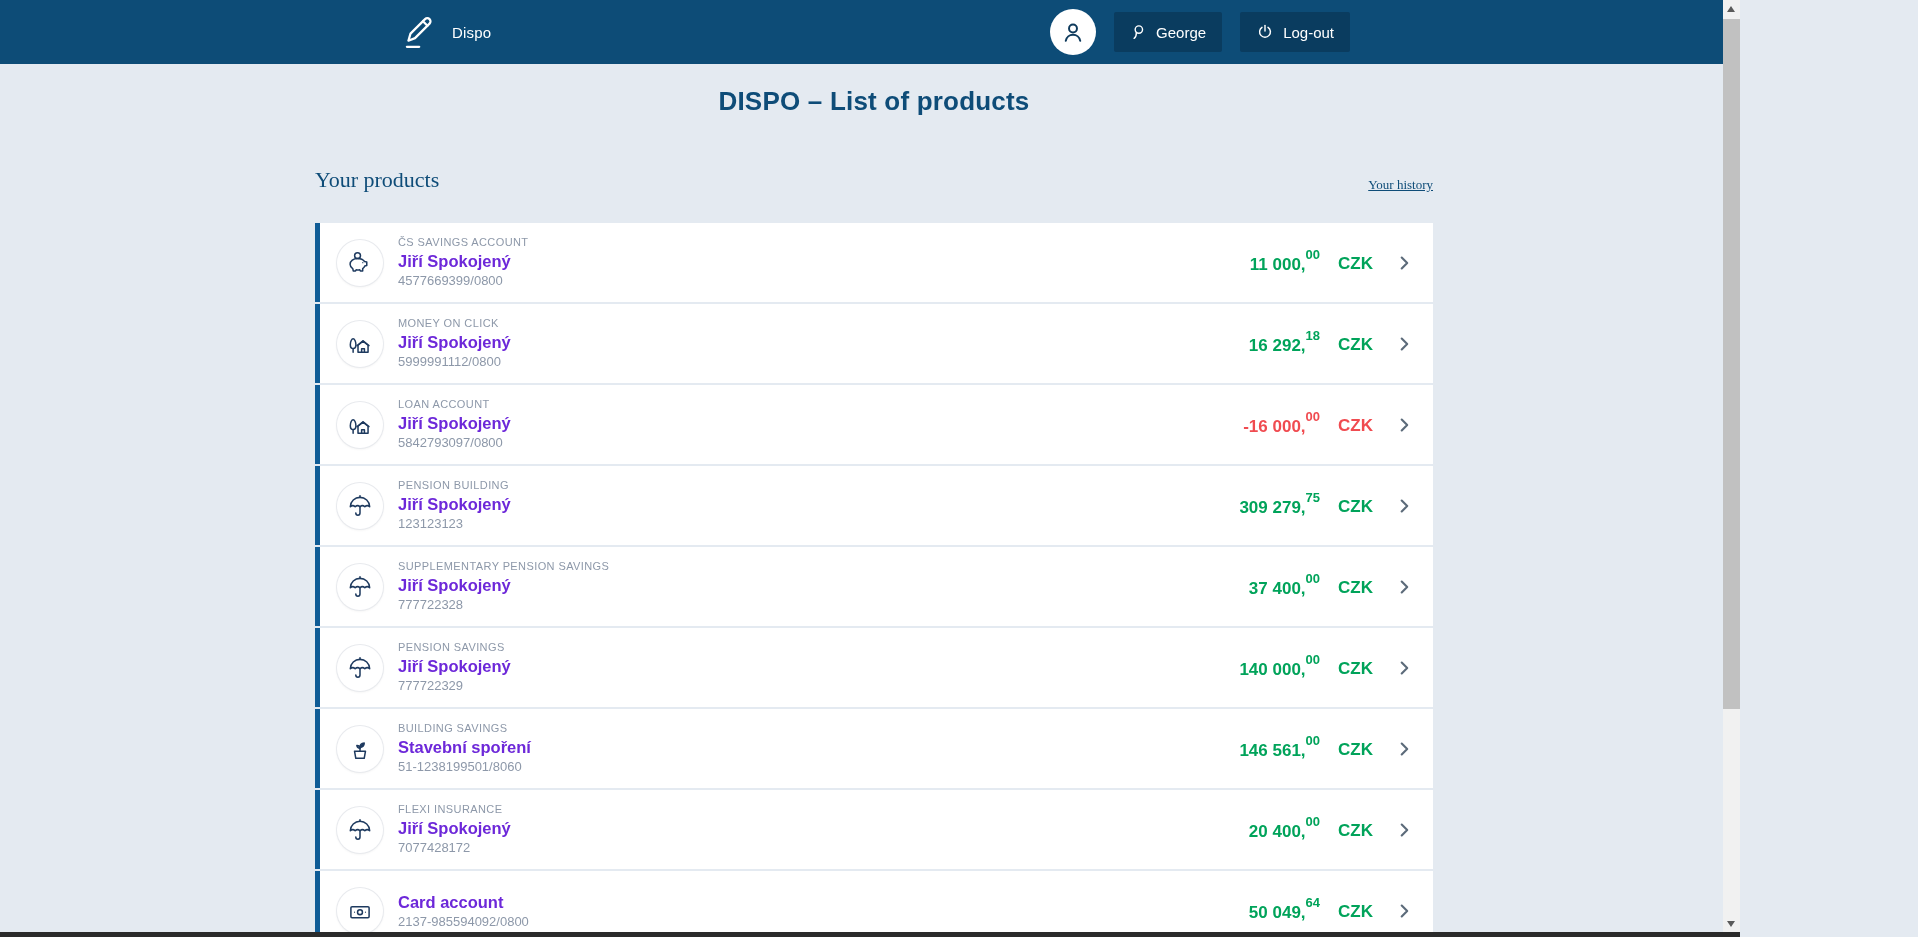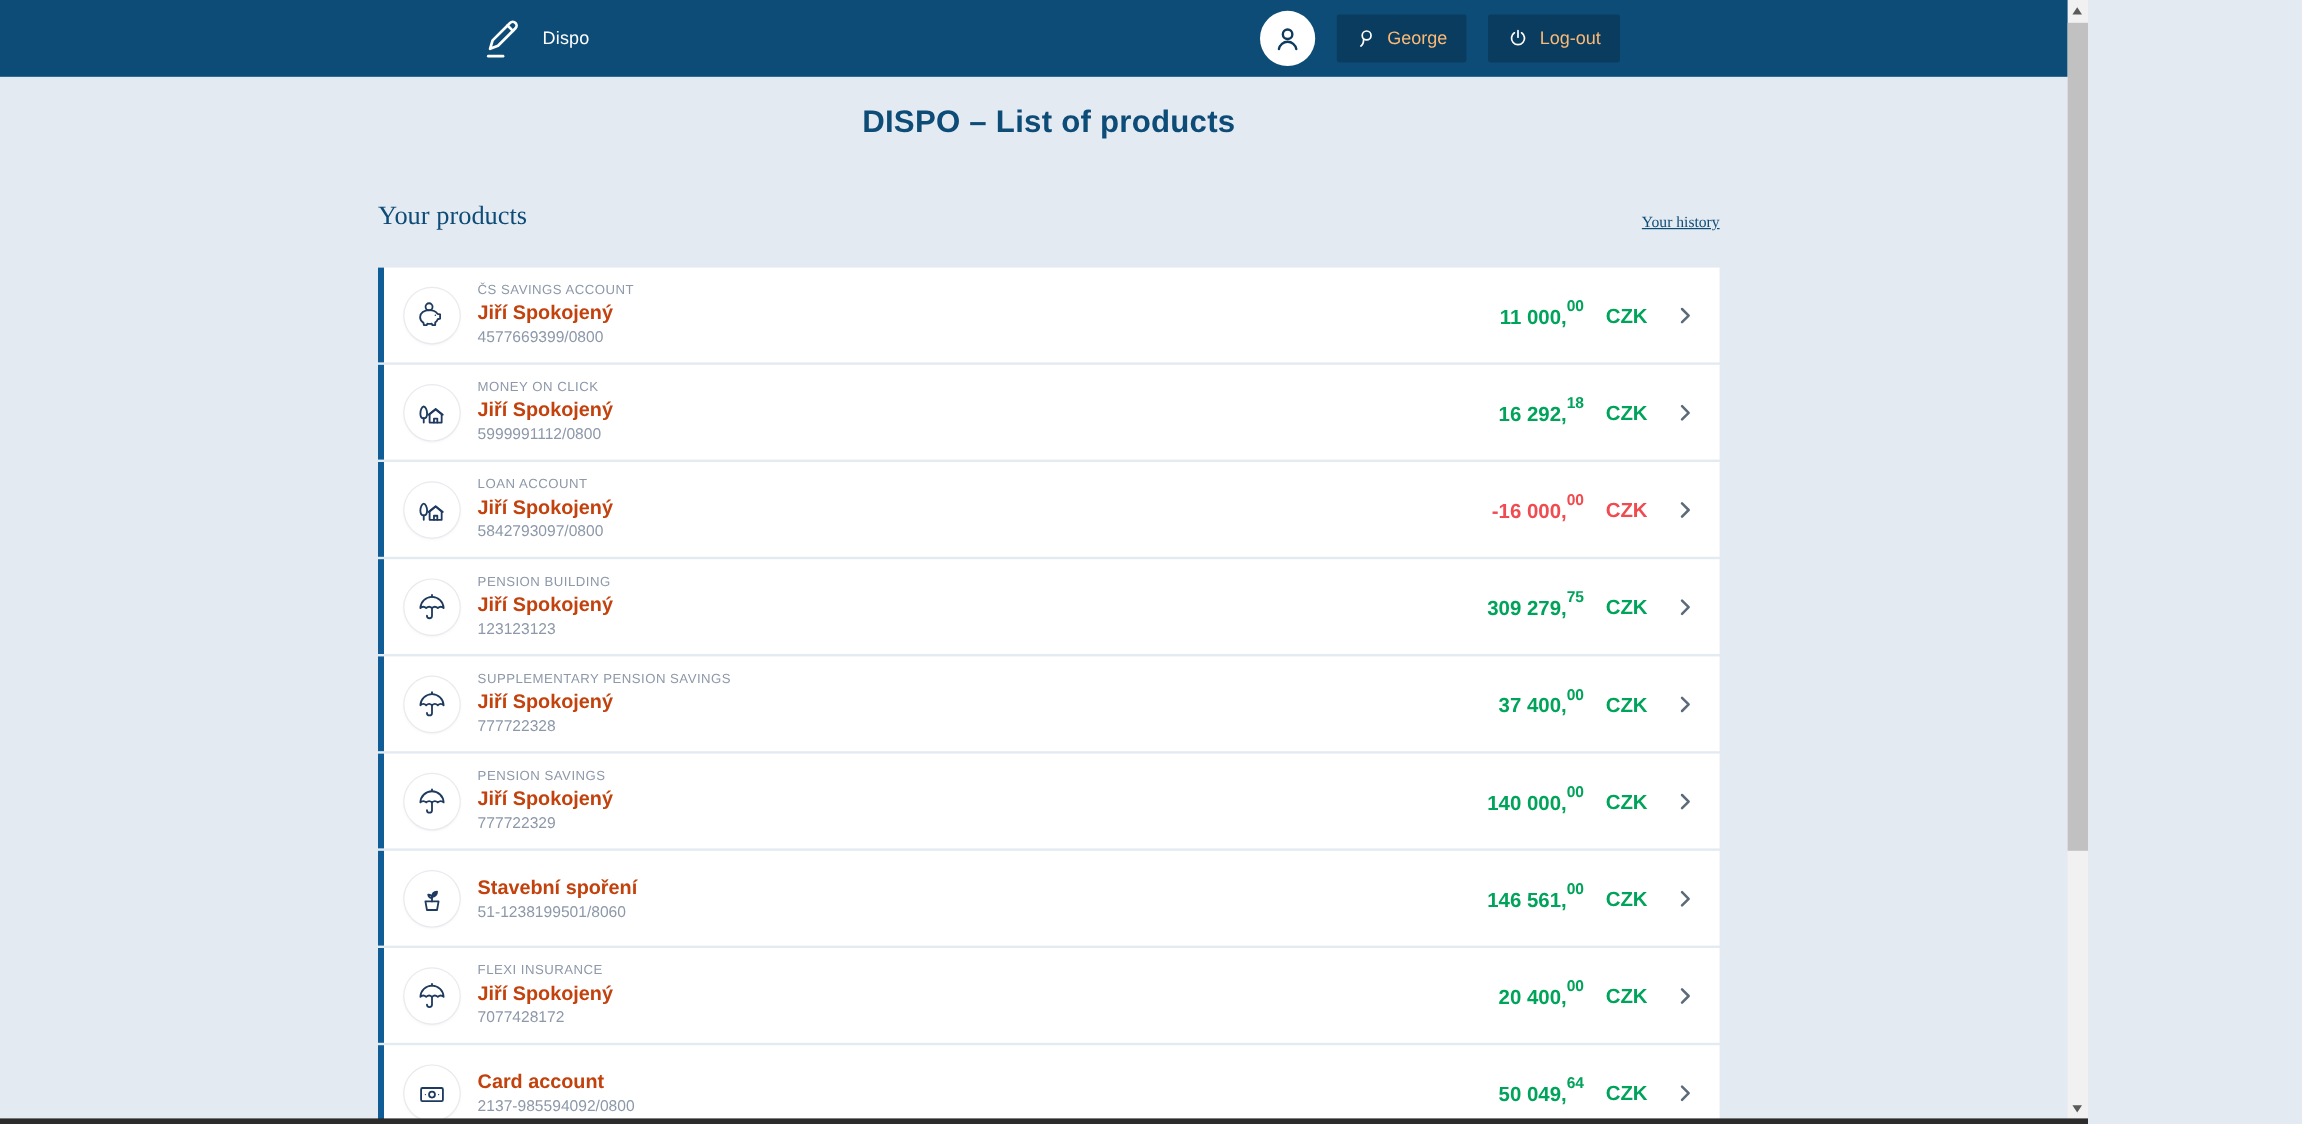--- a/index.html
+++ b/index.html
@@ -20,21 +20,21 @@
   .brand { display:flex; align-items:center; gap:16px; color:#fff; cursor:pointer; }
   .brand .brand-icon svg { display:block; }
   .brand-label { font-size:15px; font-weight:500; letter-spacing:.2px; }
   .header-right { display:flex; align-items:center; gap:18px; }
   .avatar {
     width:46px; height:46px; border-radius:50%; background:#fff;
     display:flex; align-items:center; justify-content:center;
   }
   .hdr-btn {
     display:flex; align-items:center; gap:9px;
-    background:#0A3C5F; color:#fdba74; border:none; border-radius:2px;
+    background:#0A3C5F; color:#ffffff; border:none; border-radius:2px;
     height:40px; padding:0 16px; font-size:15px;
     font-family:"Liberation Sans", sans-serif; cursor:pointer;
   }
 
   
   main { width:1118px; margin:0 auto; position:relative; left:4px; }
   h1.page-title {
     margin-top:22px; text-align:center;
     font-size:26px; font-weight:bold; color:#0E4C78; letter-spacing:.2px;
   }
@@ -52,21 +52,21 @@
     display:flex; align-items:center;
     padding:0 18px 0 17px; cursor:pointer;
   }
   .icon-circle {
     width:46px; height:46px; border-radius:50%;
     background:#fff; box-shadow:0 0 0 1px #E8EAEE, 0 1px 3px rgba(0,0,0,.08);
     display:flex; align-items:center; justify-content:center; flex:none;
   }
   .info { flex:1; margin-left:15px; display:flex; flex-direction:column; justify-content:center; }
   .ptype { font-size:11px; color:#8D98A9; letter-spacing:.4px; line-height:15px; }
-  .pname { font-size:16.5px; font-weight:bold; color:#c2410c; line-height:22px; }
+  .pname { font-size:16.5px; font-weight:bold; color:#6d28d9; line-height:22px; }
   .pnum  { font-size:13px; color:#8D98A9; line-height:18px; }
   .amount {
     font-size:17px; font-weight:bold; color:#00A35A; white-space:nowrap;
     margin-right:20px;
   }
   .amount.neg { color:#F04B50; }
   .amount sup { font-size:13px; position:relative; top:-4px; }
   .amount .cur { margin-left:18px; }
   .chev { display:flex; align-items:center; }
 
@@ -289,20 +289,21 @@
       <span class="icon-holder">
   <svg width="28" height="28" viewBox="0 0 24 24" fill="none" stroke="#1E3A5F" stroke-width="1.3" stroke-linecap="round" stroke-linejoin="round">
     <path d="M7.3 13.9 h9.4 l-1.1 6.1 h-7.2 z"></path>
     <path d="M12 13.9 V10.6"></path>
     <path d="M12 11.4 C10.6 11.4 9.5 10.5 9.3 9 C11 8.9 12 9.8 12 11.2 Z"></path>
     <path d="M12 10.7 C12 8.6 13.5 7.1 15.6 6.9 C15.7 9.1 14.1 10.7 12 10.7 Z" fill="#1E3A5F"></path>
   </svg>
 </span>
     </div>
     <div class="info">
+      <div class="ptype">BUILDING SAVINGS</div>
       <div class="pname">Stavební spoření</div>
       <div class="pnum">51-1238199501/8060</div>
     </div>
     <div class="amount"><span>146 561,</span><sup>00</sup><span class="cur">CZK</span></div>
     <span class="chev">
       <svg width="22" height="22" viewBox="0 0 24 24" fill="none" stroke="#5C6B7A" stroke-width="2.3" stroke-linecap="round" stroke-linejoin="round">
         <path d="M9.5 6 L15.5 12 L9.5 18"></path>
       </svg>
     </span>
   </div>

